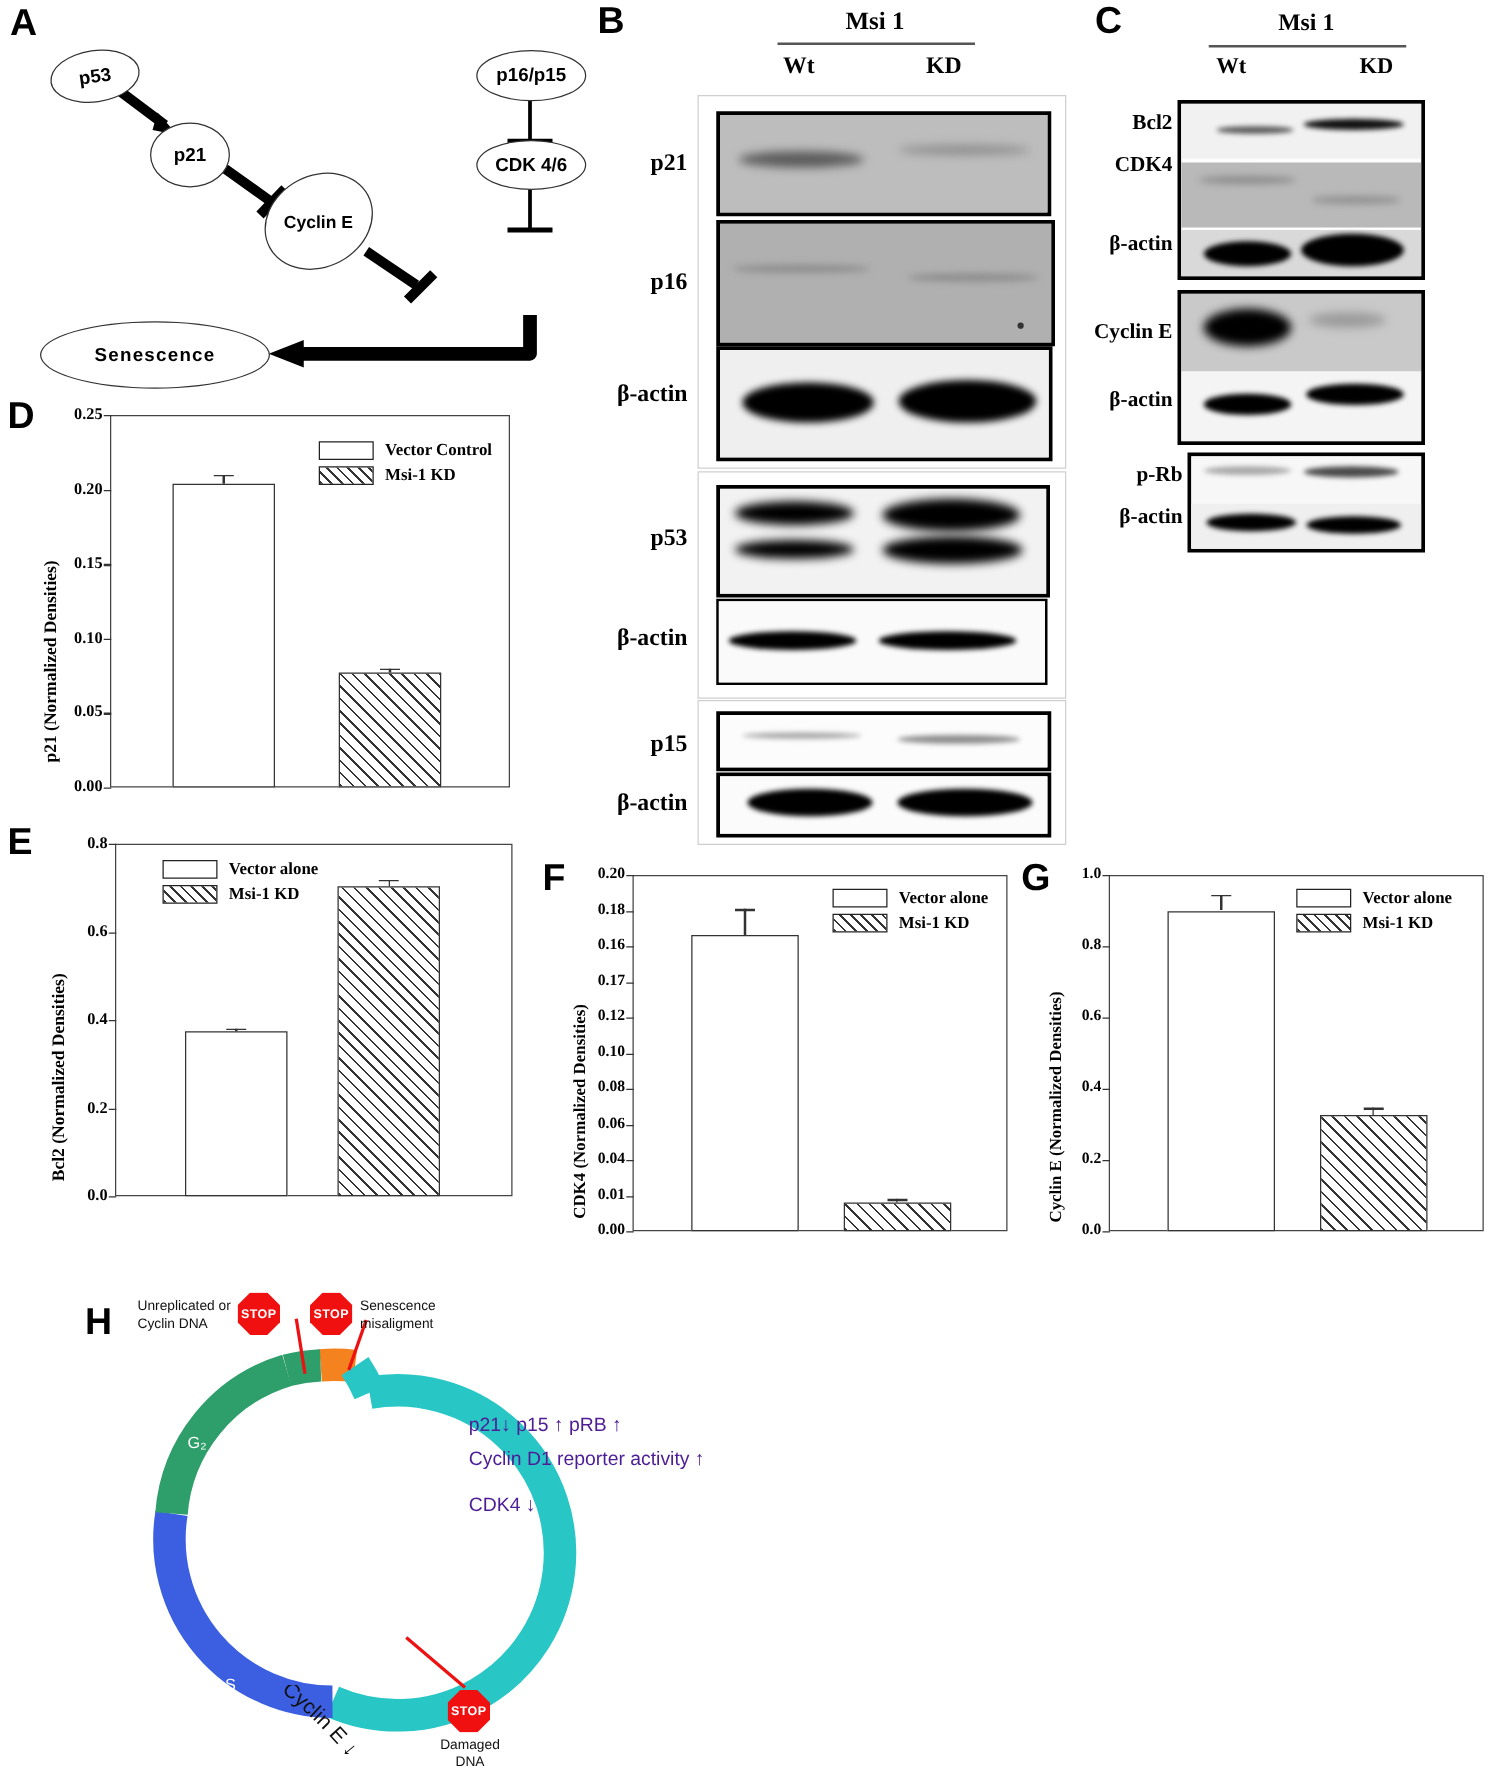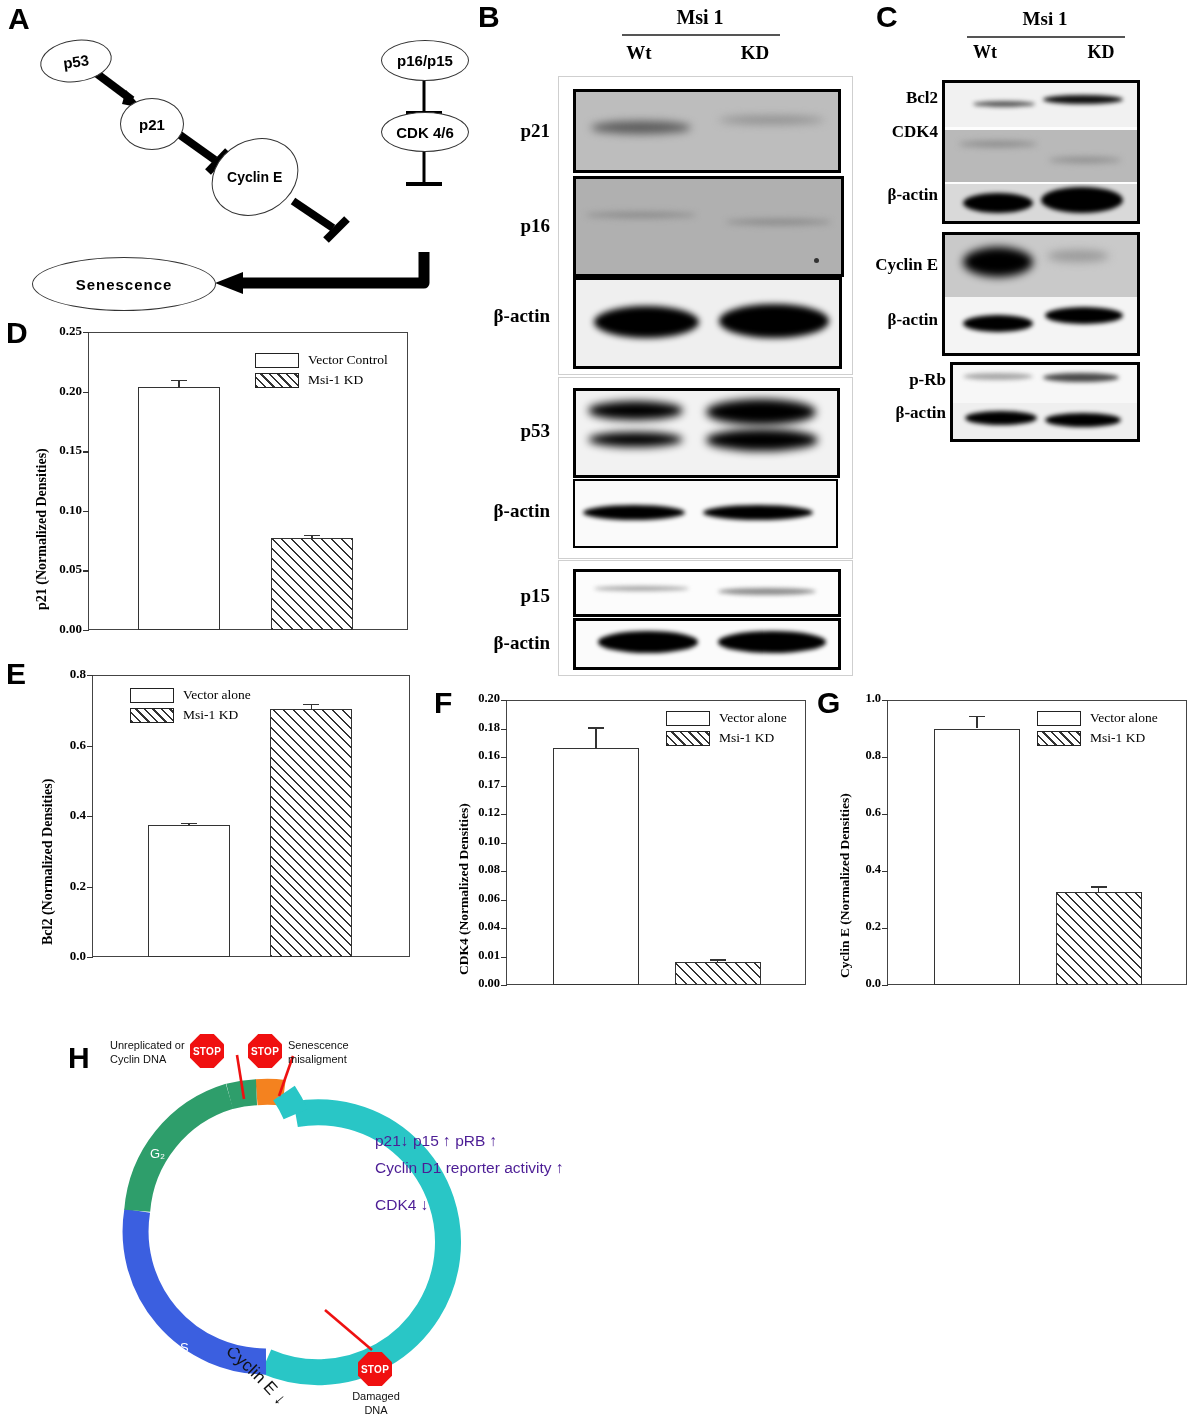--- a/index.html
+++ b/index.html
@@ -35,21 +35,21 @@
   .bar{position:absolute;border:1.6px solid #333;box-sizing:border-box;background:#fff;}
   .bar.hatch{background-image:repeating-linear-gradient(45deg,#333 0px,#333 1.4px,
              #fff 1.4px,#fff 7px);}
   .errbar{position:absolute;background:#333;width:1.6px;}
   .errcap{position:absolute;background:#333;height:1.6px;}
   .legendBox{position:absolute;}
   .legRow{display:flex;align-items:center;margin-bottom:4px;}
   .legSwatch{width:44px;height:15px;border:1.6px solid #222;box-sizing:border-box;background:#fff;}
   .legSwatch.hatch{background-image:repeating-linear-gradient(45deg,#333 0px,#333 1.6px,
                    #fff 1.6px,#fff 6px);}
-  .legText{font-family:"Liberation Serif",serif;font-weight:normal;font-size:13.5px;margin-left:9px;white-space:nowrap;}
+  .legText{font-family:"Liberation Serif",serif;font-weight:bold;font-size:13.5px;margin-left:9px;white-space:nowrap;}
 
   
   #panelH{left:0;top:1020px;width:1200px;height:401px;}
   .hText{font-family:"Liberation Sans",sans-serif;font-size:11px;color:#111;line-height:1.25;}
   .hAnno{font-family:"Liberation Sans",sans-serif;font-size:15.5px;color:#4c1d95;white-space:nowrap;}
   .stopSign{position:absolute;width:34px;height:34px;background:#f01010;
             clip-path:polygon(30% 0%,70% 0%,100% 30%,100% 70%,70% 100%,30% 100%,0% 70%,0% 30%);
             display:flex;align-items:center;justify-content:center;}
   .stopSign span{font-family:"Liberation Sans",sans-serif;font-size:10px;font-weight:bold;color:#fff;letter-spacing:.3px;}
   .phaseLbl{position:absolute;font-family:"Liberation Sans",sans-serif;font-size:13px;color:#ffffff;}

